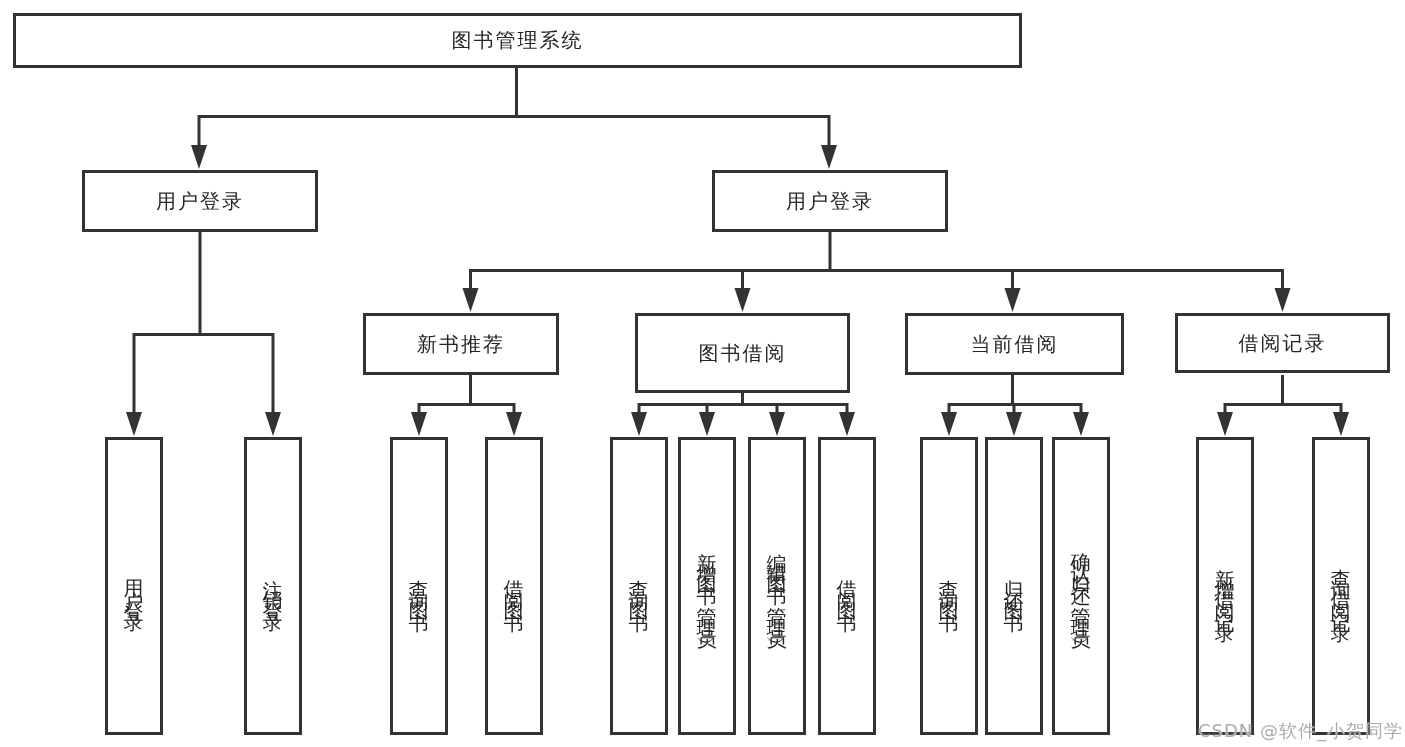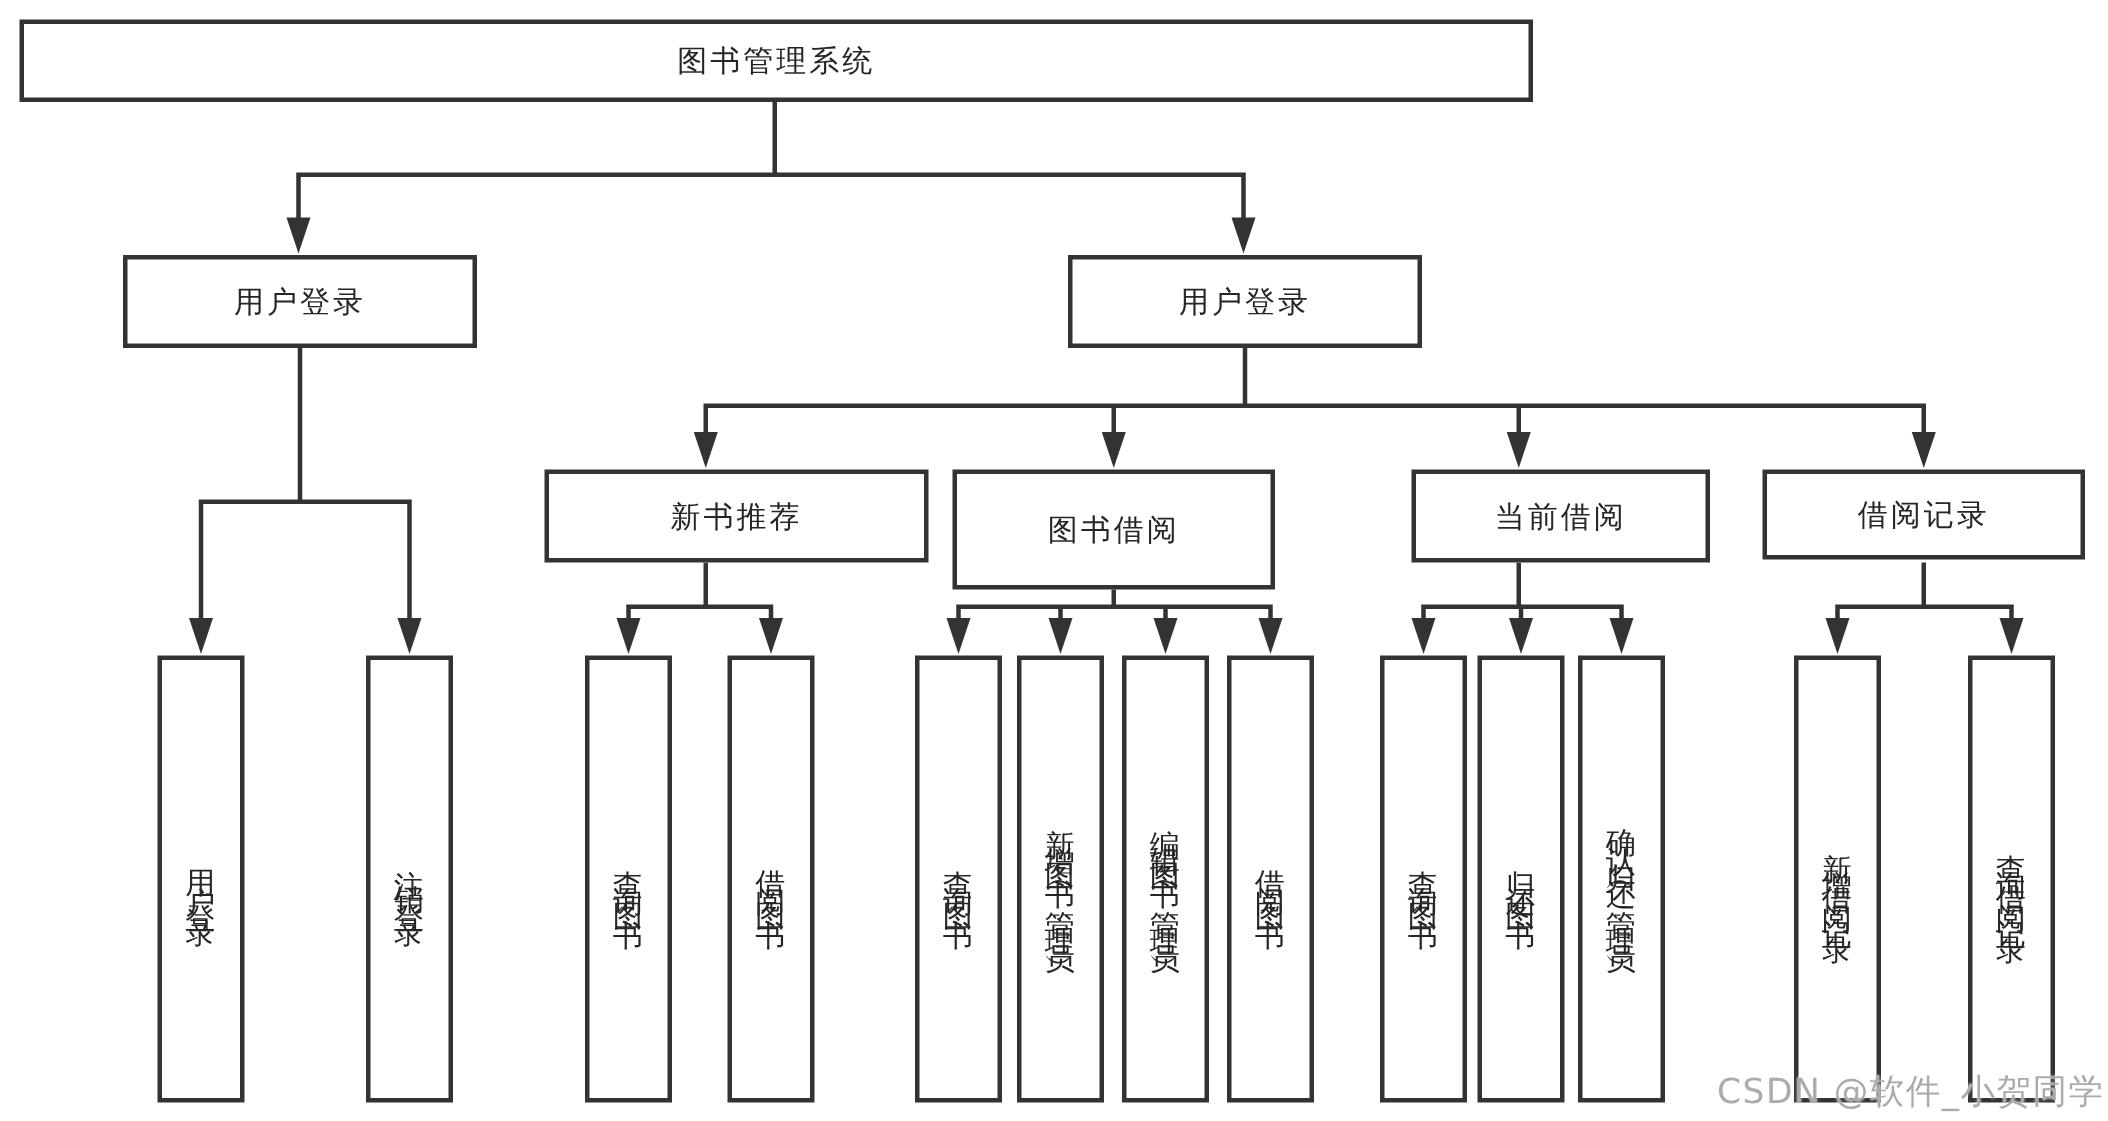--- a/index.html
+++ b/index.html
@@ -45,21 +45,21 @@
     text-orientation: mixed;
     letter-spacing: 11px;
     font-size: 20px;
     line-height: 1;
     color: #262626;
   }
   .watermark {
     position: absolute;
     right: 2px;
     bottom: 4px;
-    font-size: 23px;
+    font-size: 18px;
     color: #ababab;
     letter-spacing: 1px;
     z-index: 3;
     text-shadow: 0 0 2px #ffffff;
     white-space: nowrap;
   }
 </style>
 </head>
 <body>
 
@@ -129,23 +129,23 @@
       <polygon points="1217,412 1233,412 1225,436"></polygon>
       <polygon points="1333,412 1349,412 1341,436"></polygon>
     </g>
   </svg>
 
   <div class="box" style="left:13px; top:13px; width:1009px; height:55px;">图书管理系统</div>
 
   <div class="box" style="left:82px; top:170px; width:236px; height:62px;">用户登录</div>
   <div class="box" style="left:712px; top:170px; width:236px; height:62px;">用户登录</div>
 
-  <div class="box" style="left:363px; top:313px; width:256px; height:62px;">新书推荐</div>
+  <div class="box" style="left:363px; top:313px; width:196px; height:62px;">新书推荐</div>
   <div class="box" style="left:635px; top:313px; width:215px; height:80px;">图书借阅</div>
-  <div class="box" style="left:905px; top:313px; width:199px; height:62px;margin-left:36px;">当前借阅</div>
+  <div class="box" style="left:905px; top:313px; width:219px; height:62px;">当前借阅</div>
   <div class="box" style="left:1175px; top:313px; width:215px; height:60px;">借阅记录</div>
 
   <div class="box leaf" style="left:105px; top:437px; width:58px; height:298px;">
     <span class="vtext">用户登录</span>
   </div>
   <div class="box leaf" style="left:244px; top:437px; width:58px; height:298px;">
     <span class="vtext">注销登录</span>
   </div>
 
   <div class="box leaf" style="left:390px; top:437px; width:58px; height:298px;">

